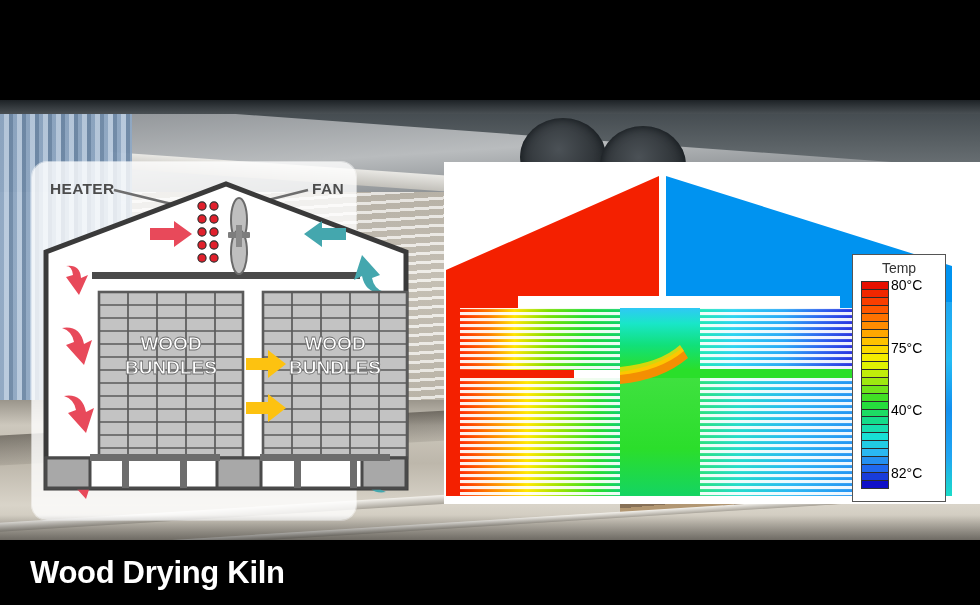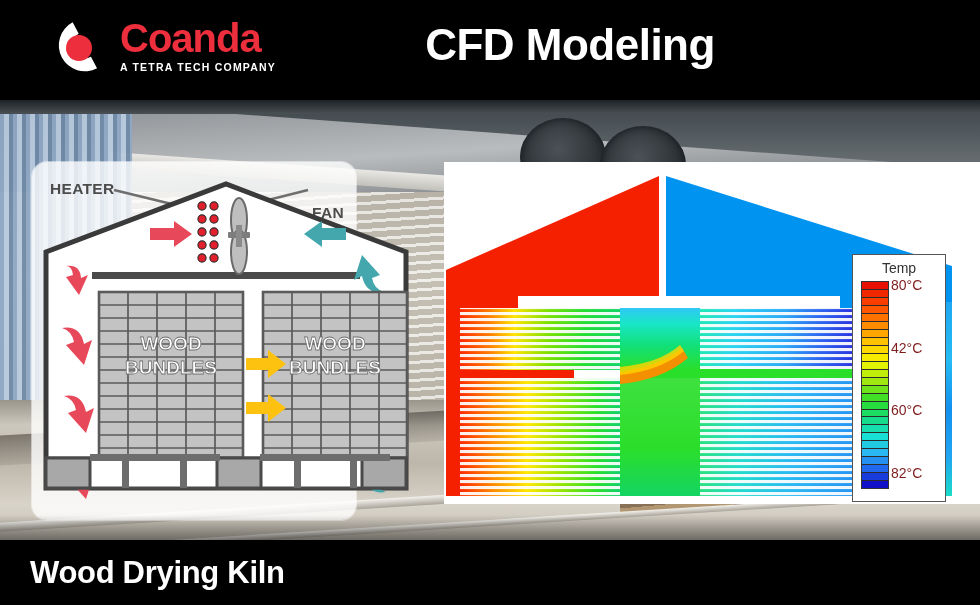--- a/index.html
+++ b/index.html
@@ -62,38 +62,38 @@
   .foot-title{position:absolute;left:30px;bottom:14px;font-size:31px;font-weight:bold;color:#fff;
     letter-spacing:-0.3px;}
   .foot-sub{position:absolute;left:250px;bottom:4px;font-size:24px;font-style:italic;font-weight:bold;color:#fff;}
 
   
   .panel-left{position:absolute;left:32px;top:162px;width:324px;height:358px;z-index:20;
     background:rgba(255,255,255,0.80);box-shadow:0 0 0 1px rgba(255,255,255,.5);border-radius:15px;}
   .pl-inner{position:absolute;inset:0;}
   .lbl{position:absolute;font-size:15.5px;font-weight:bold;color:#4c4c4c;letter-spacing:.3px;}
   .lbl-heater{left:18px;top:18px;}
-  .lbl-fan{left:280px;top:18px;margin-top:24px;}
+  .lbl-fan{left:280px;top:18px;}
 
   .kiln-svg{position:absolute;left:0;top:0;width:388px;height:358px;}
 
   
   .panel-right{position:absolute;left:444px;top:162px;width:612px;height:342px;z-index:20;
     background:#ffffff;}
   .cfd-svg{position:absolute;left:0;top:0;width:508px;height:342px;}
 
   .cbar{position:absolute;left:408px;top:92px;width:92px;height:246px;background:#fff;
     border:1.6px solid #555;}
   .cbar-title{position:absolute;left:0;top:5px;width:92px;text-align:center;
     font-size:14px;color:#333;}
   .cbar-strip{position:absolute;left:8px;top:26px;width:26px;height:206px;border:1.6px solid #333;
     display:flex;flex-direction:column;}
   .cbar-strip i{display:block;flex:1 1 auto;border-bottom:1px solid #2b2b2b;}
   .cbar-strip i:last-child{border-bottom:none;}
-  .cbar-tick{position:absolute;left:38px;font-size:14px;color:#7f1d1d;}
+  .cbar-tick{position:absolute;left:38px;font-size:14px;color:#000000;}
 </style>
 </head>
 <body>
 
 <div id="slide">
 
   <div class="photo">
     <div class="ph-sky"></div>
     <div class="ph-roof"></div>
     <div class="ph-fanhole" style="left:520px"></div>
@@ -358,38 +358,25 @@
           <i style="background: rgb(22, 222, 175);"></i>
           <i style="background: rgb(24, 224, 212);"></i>
           <i style="background: rgb(33, 204, 227);"></i>
           <i style="background: rgb(42, 184, 242);"></i>
           <i style="background: rgb(37, 144, 240);"></i>
           <i style="background: rgb(32, 104, 238);"></i>
           <i style="background: rgb(24, 60, 219);"></i>
           <i style="background: rgb(16, 16, 200);"></i>
         </div>
       <div class="cbar-tick" style="top:22px">80°C</div>
-      <div class="cbar-tick" style="top:85px">42°C</div>
-      <div class="cbar-tick" style="top:147px">60°C</div>
+      <div class="cbar-tick" style="top:85px">75°C</div>
+      <div class="cbar-tick" style="top:147px">40°C</div>
       <div class="cbar-tick" style="top:210px">82°C</div>
     </div>
   </div>
 
   <div class="footer-fade"></div>
   <div class="footer">
     <div class="foot-title">Wood Drying Kiln</div>
   </div>
 
-  <div class="header">
-    <div class="logo-wrap">
-      <svg class="logo-mark" viewBox="0 0 68 68">
-        <path d="M44,8 A26,26 0 1 0 44,60 L44,47 A13,13 0 1 1 44,21 Z" fill="#ffffff" transform="rotate(-28 34 34)"></path>
-        <circle cx="37" cy="32" r="13" fill="#ED2E3C"></circle>
-      </svg>
-      <div class="logo-text">
-        <div class="logo-coanda">Coanda</div>
-        <div class="logo-tagline">A TETRA TECH COMPANY</div>
-      </div>
-    </div>
-    <div class="header-title shift">CFD Modeling</div>
-  </div>
 
 </div>
 
 </body></html>

